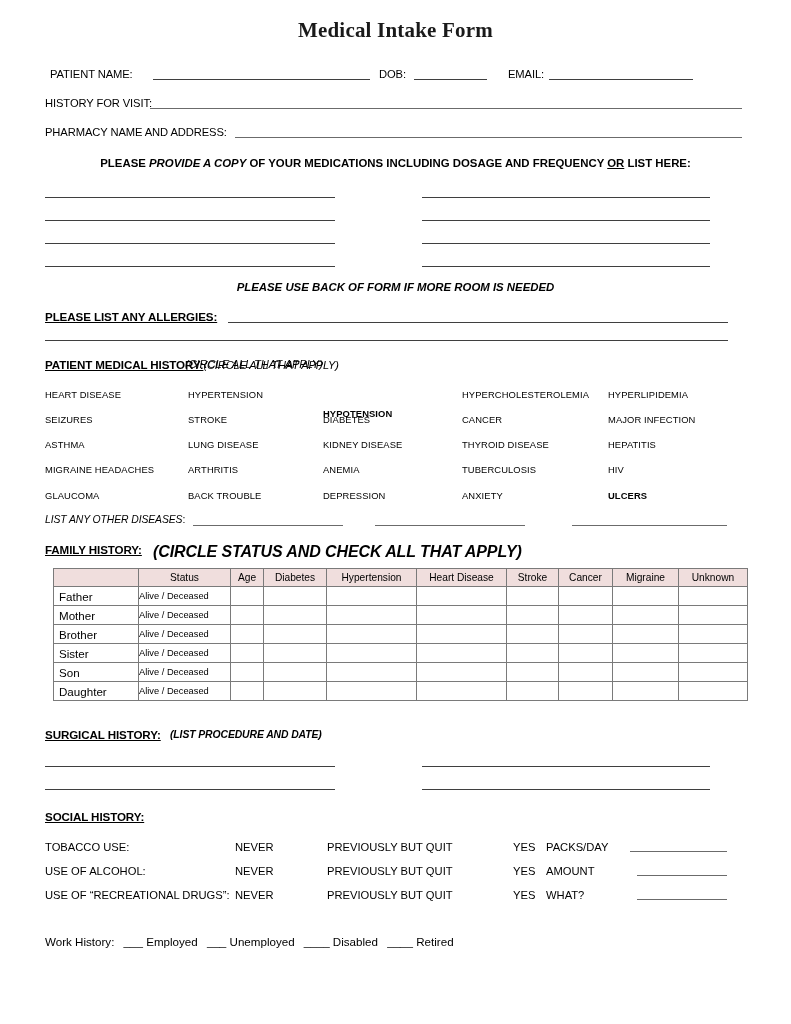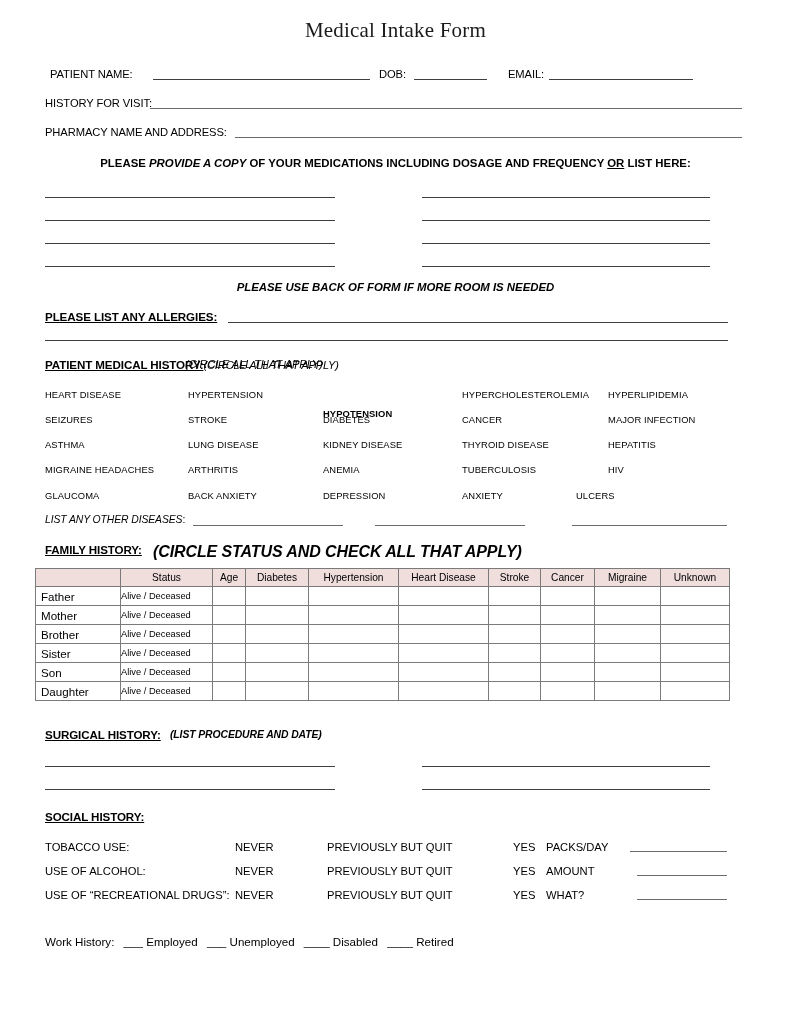--- a/index.html
+++ b/index.html
@@ -22,21 +22,21 @@
 
   
   .doc-title {
     position: absolute;
     top: 18px;
     left: 0;
     width: 791px;
     text-align: center;
     font-family: "Liberation Serif", serif;
     font-size: 21px;
-    font-weight: 400;
+    font-weight: 700;
     letter-spacing: 0.2px;
     color: #1a1a1a;
   }
 
   
   .row {
     position: absolute;
     font-size: 11.2px;
     letter-spacing: -0.1px;
     white-space: nowrap;
@@ -84,21 +84,21 @@
   .cond {
     position: absolute;
     font-size: 9.4px;
     letter-spacing: 0.1px;
     white-space: nowrap;
   }
 
   
   .fh-table {
     position: absolute;
-    left: 35px;
+    left: 53px;
     top: 568px;
     border-collapse: collapse;
     table-layout: fixed;
     width: 694px;
   }
   .fh-table th, .fh-table td {
     border: 1px solid #7a7a7a;
     padding: 0;
     height: 18px;
     font-weight: normal;
@@ -171,39 +171,39 @@
   <div class="cond" style="left:45px; top:389px;">HEART DISEASE</div>
   <div class="cond" style="left:45px; top:414px;">SEIZURES</div>
   <div class="cond" style="left:45px; top:439px;">ASTHMA</div>
   <div class="cond" style="left:45px; top:464px;">MIGRAINE HEADACHES</div>
   <div class="cond" style="left:45px; top:490px;">GLAUCOMA</div>
 
   <div class="cond" style="left:188px; top:389px;">HYPERTENSION</div>
   <div class="cond" style="left:188px; top:414px;">STROKE</div>
   <div class="cond" style="left:188px; top:439px;">LUNG DISEASE</div>
   <div class="cond" style="left:188px; top:464px;">ARTHRITIS</div>
-  <div class="cond" style="left:188px; top:490px;">BACK ANXIETY</div>
+  <div class="cond" style="left:188px; top:490px;">BACK TROUBLE</div>
 
   <div class="cond" style="left:323px; top:408px;font-weight:bold;">HYPOTENSION</div>
   <div class="cond" style="left:323px; top:414px;">DIABETES</div>
   <div class="cond" style="left:323px; top:439px;">KIDNEY DISEASE</div>
   <div class="cond" style="left:323px; top:464px;">ANEMIA</div>
   <div class="cond" style="left:323px; top:490px;">DEPRESSION</div>
 
   <div class="cond" style="left:462px; top:389px;">HYPERCHOLESTEROLEMIA</div>
   <div class="cond" style="left:462px; top:414px;">CANCER</div>
   <div class="cond" style="left:462px; top:439px;">THYROID DISEASE</div>
   <div class="cond" style="left:462px; top:464px;">TUBERCULOSIS</div>
   <div class="cond" style="left:462px; top:490px;">ANXIETY</div>
 
   <div class="cond" style="left:608px; top:389px;">HYPERLIPIDEMIA</div>
   <div class="cond" style="left:608px; top:414px;">MAJOR INFECTION</div>
   <div class="cond" style="left:608px; top:439px;">HEPATITIS</div>
   <div class="cond" style="left:608px; top:464px;">HIV</div>
-  <div class="cond" style="left:576px; top:490px;">ULCERS</div>
+  <div class="cond" style="left:608px; top:490px;font-weight:bold;">ULCERS</div>
 
   <div class="row" style="left:45px; top:515px; font-size:10.4px;"><span class="ital">LIST ANY OTHER DISEASES</span><span>:</span></div>
   <div class="line-thin" style="left:193px; top:525px; width:150px;"></div>
   <div class="line-thin" style="left:375px; top:525px; width:150px;"></div>
   <div class="line-thin" style="left:572px; top:525px; width:155px;"></div>
 
   <div class="row hdr" style="left:45px; top:544px;text-align:center;">FAMILY HISTORY:</div>
   <div class="row ital bold" style="left:153px; top:544px; font-size:16px;">(CIRCLE STATUS AND CHECK ALL THAT APPLY)</div>
 
   <table class="fh-table">

